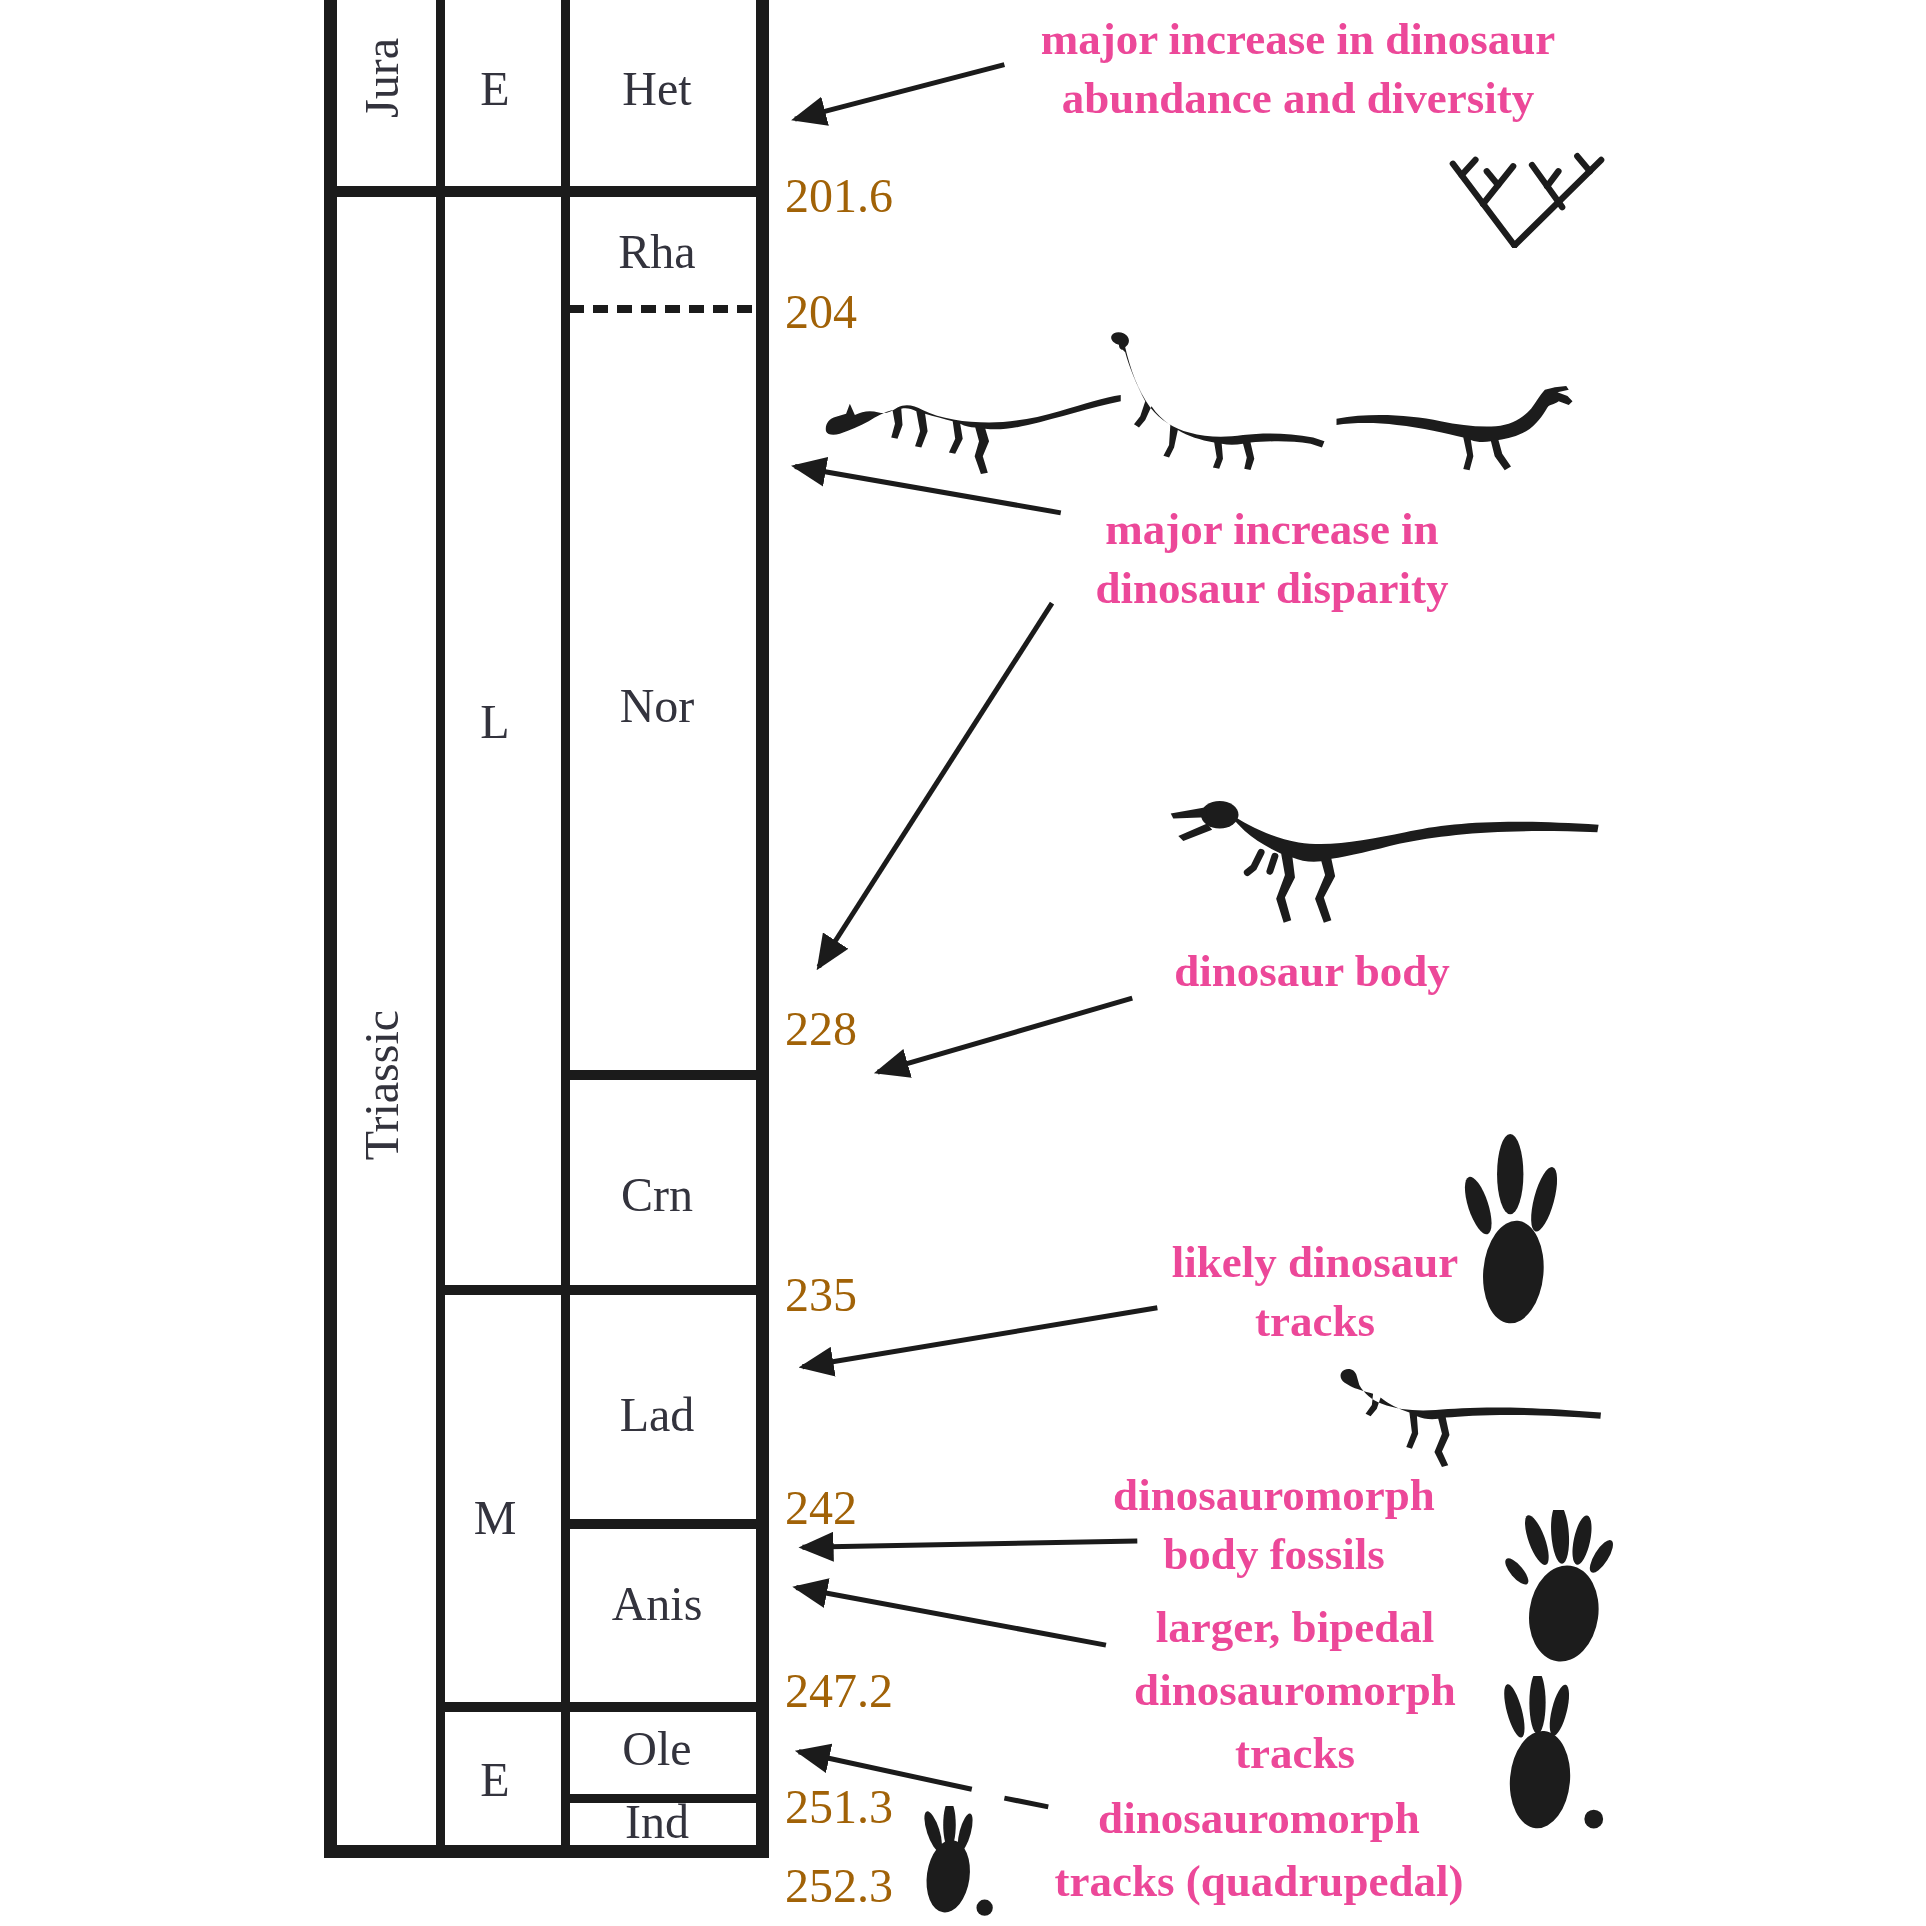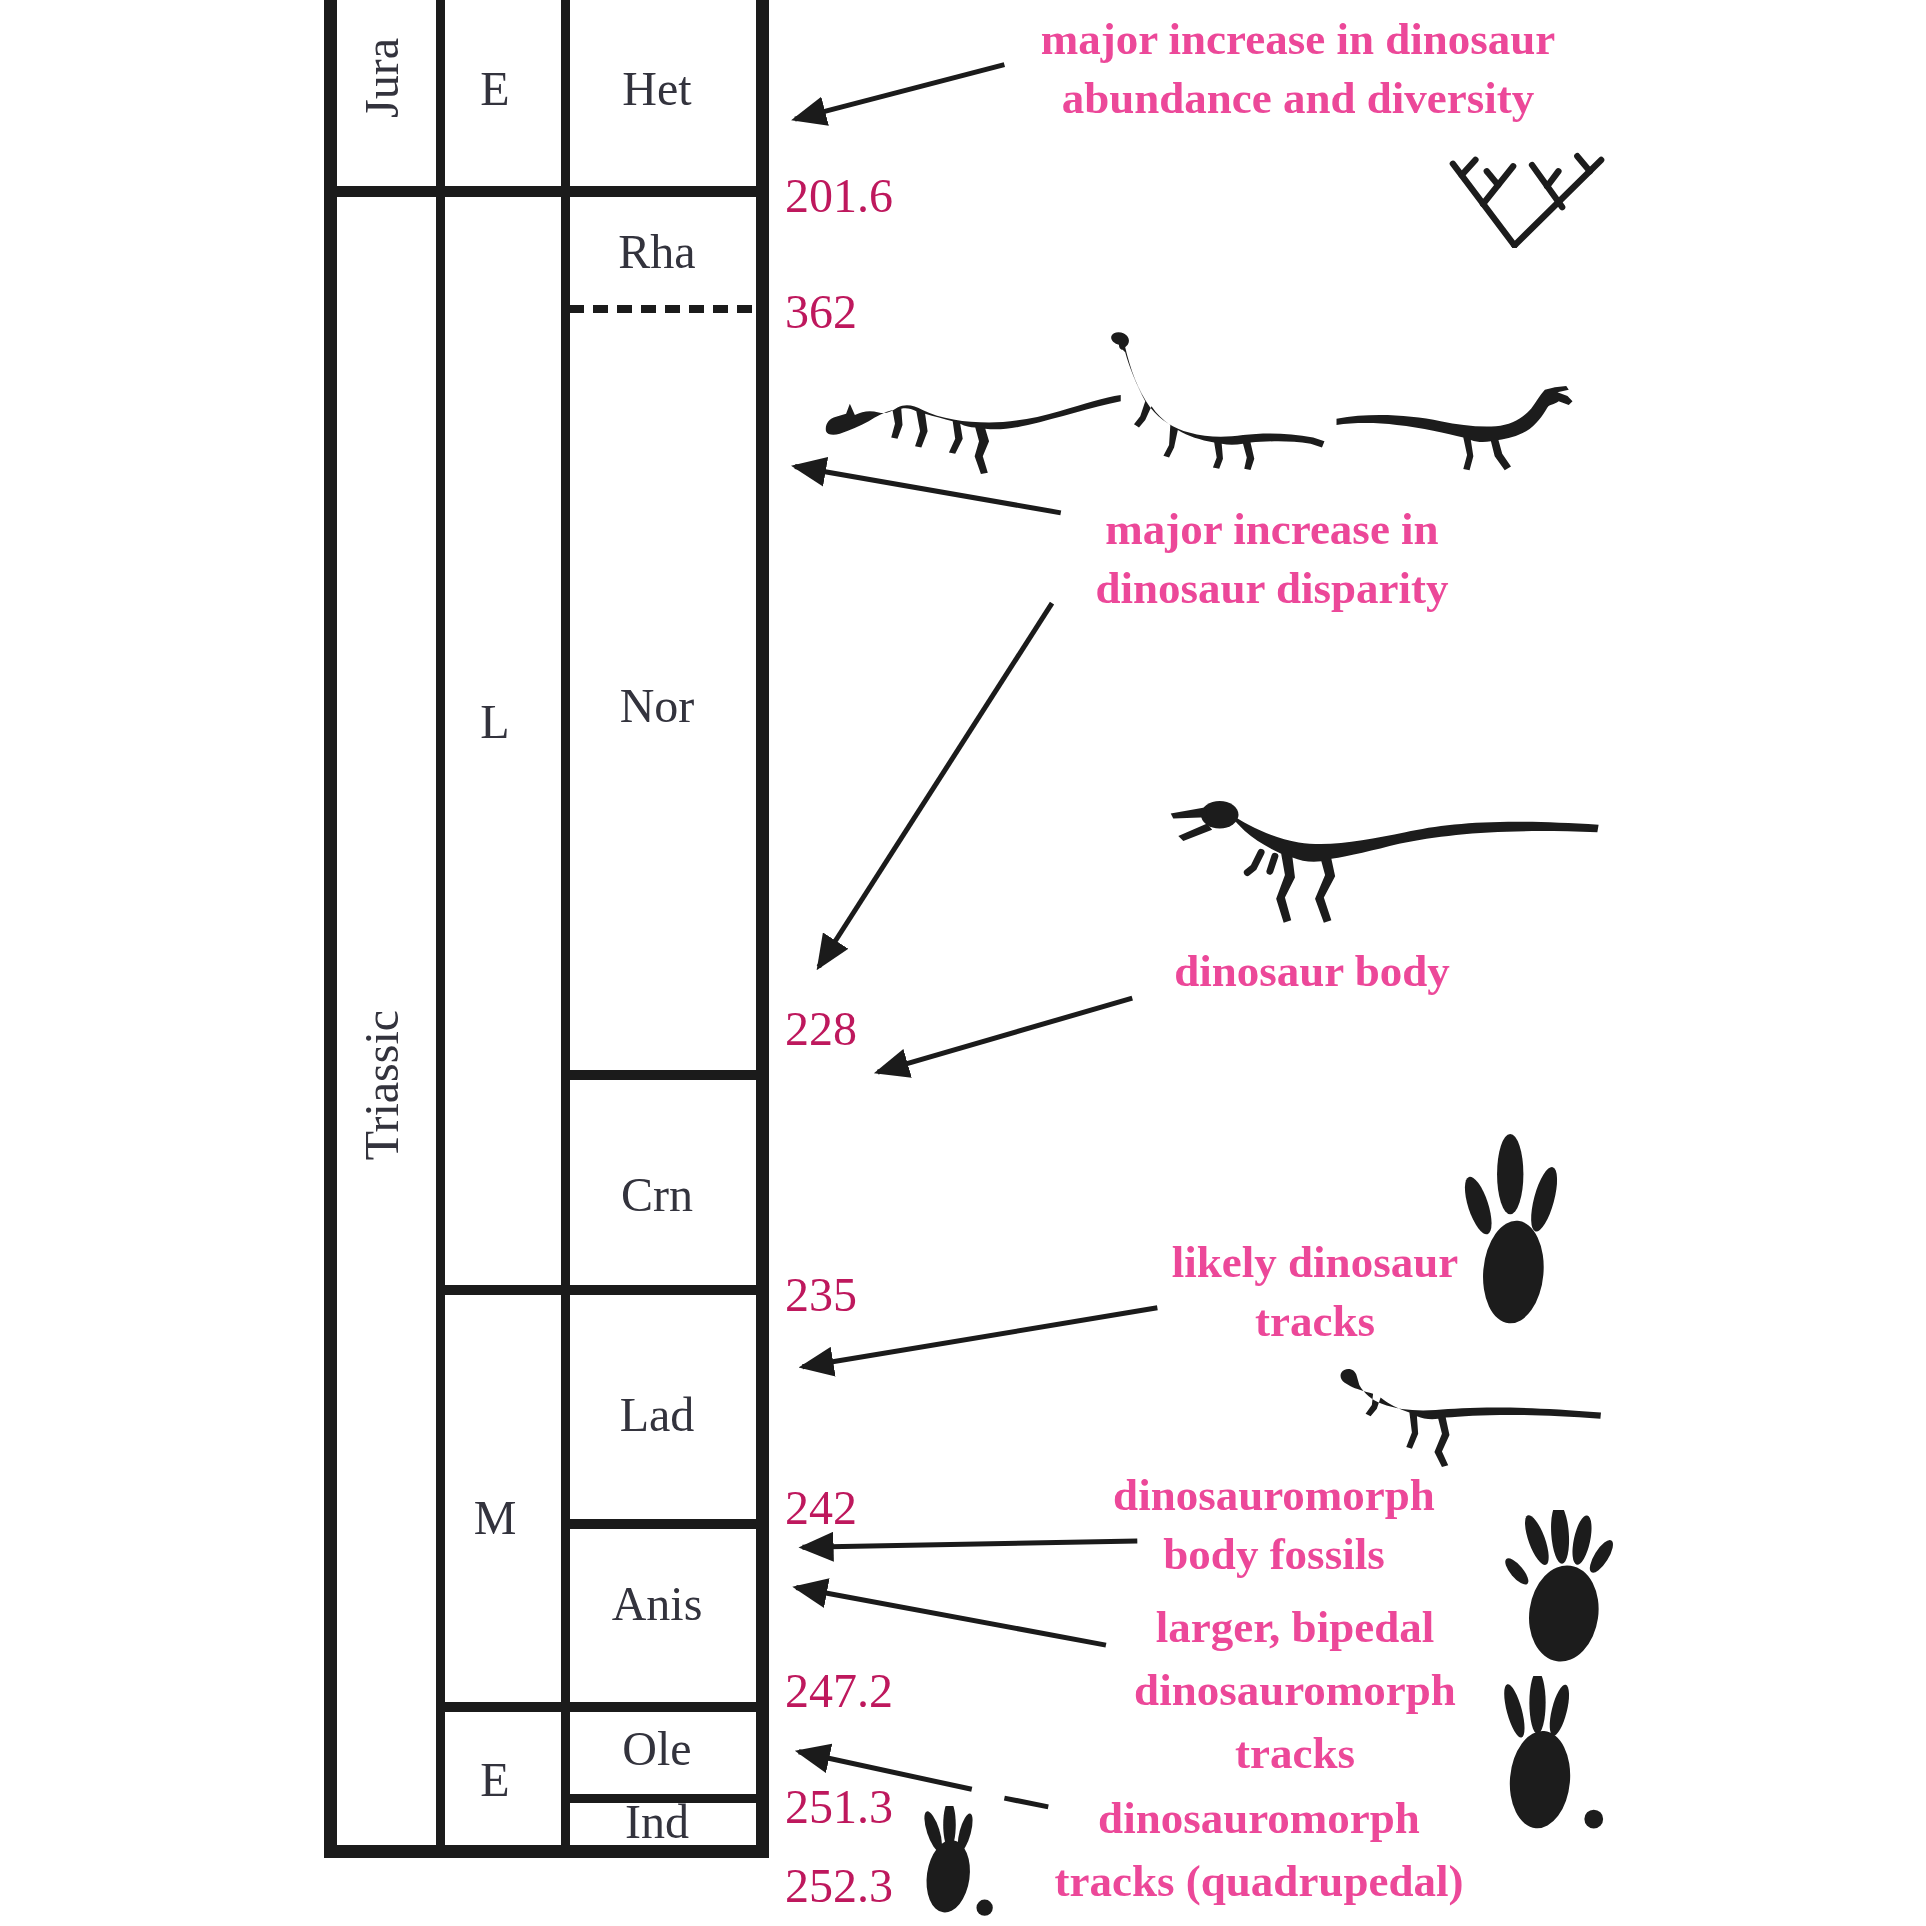--- a/index.html
+++ b/index.html
@@ -4,21 +4,21 @@
 <style>
   html,body{margin:0;padding:0;background:#ffffff;}
   .canvas{position:relative;width:1926px;height:1926px;background:#ffffff;overflow:hidden;
           font-family:"Liberation Serif", serif;}
   .vline,.hline{position:absolute;background:#1b1b1b;}
   .hdash{position:absolute;background:repeating-linear-gradient(90deg,#1b1b1b 0 15px,transparent 15px 24px);}
   .lbl{position:absolute;transform:translate(-50%,-50%);font:400 48px "Liberation Serif",serif;
        color:#33333d;white-space:nowrap;}
   .rot{transform:translate(-50%,-50%) rotate(-90deg);}
   .age{position:absolute;left:785px;transform:translateY(-50%);font:400 48px "Liberation Serif",serif;
-       color:#be185d;white-space:nowrap;}
+       color:#a16207;white-space:nowrap;}
   .ann{position:absolute;transform:translateX(-50%);text-align:center;
        font:700 45px/59px "Liberation Serif",serif;color:#ec4899;white-space:nowrap;}
   .lh100{line-height:63px;}
   .icon{position:absolute;}
   svg.overlay{position:absolute;left:0;top:0;}
   .sil{fill:#1c1c1c;stroke:none;}
   .silstroke{fill:none;stroke:#1c1c1c;stroke-linecap:round;}
 </style>
 </head>
 <body>
@@ -69,21 +69,21 @@
   <div class="lbl" style="left:657px;top:88px;">Het</div>
   <div class="lbl" style="left:657px;top:251px;">Rha</div>
   <div class="lbl" style="left:657px;top:705px;">Nor</div>
   <div class="lbl" style="left:657px;top:1194px;">Crn</div>
   <div class="lbl" style="left:657px;top:1414px;text-align:right;">Lad</div>
   <div class="lbl" style="left:657px;top:1603px;">Anis</div>
   <div class="lbl" style="left:657px;top:1748px;">Ole</div>
   <div class="lbl" style="left:657px;top:1821px;">Ind</div>
 
   <div class="age" style="top:195px;">201.6</div>
-  <div class="age" style="top:311px;">362</div>
+  <div class="age" style="top:311px;">204</div>
   <div class="age" style="top:1028px;">228</div>
   <div class="age" style="top:1294px;">235</div>
   <div class="age" style="top:1507px;">242</div>
   <div class="age" style="top:1690px;">247.2</div>
   <div class="age" style="top:1806px;font-family:Liberation Serif, serif;">251.3</div>
   <div class="age" style="top:1885px;">252.3</div>
 
   <div class="ann" style="left:1298px;top:10px;">
     <div>major increase in dinosaur</div>
     <div>abundance and diversity</div>

